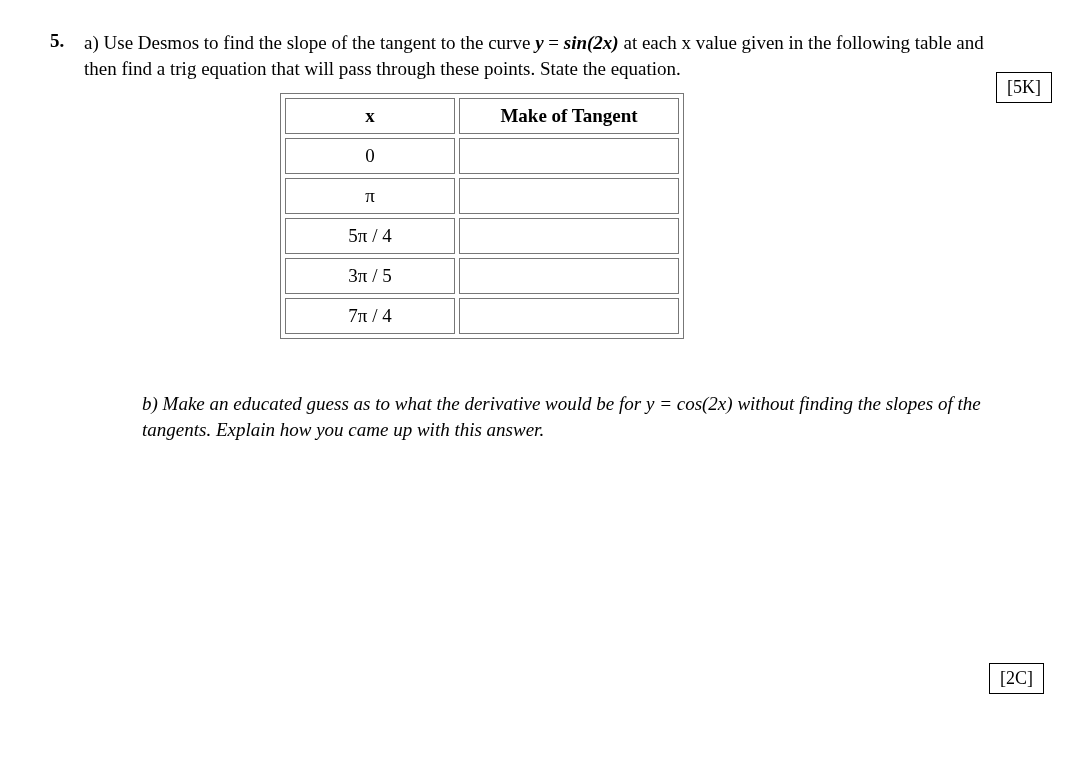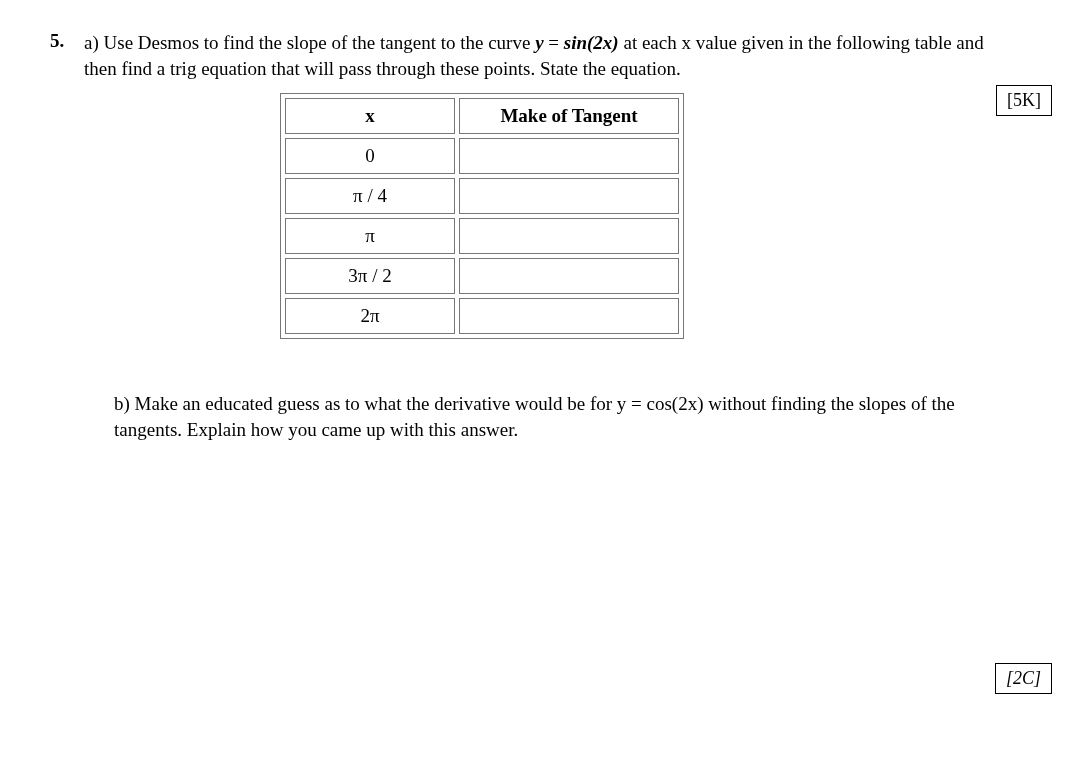--- a/index.html
+++ b/index.html
@@ -36,27 +36,26 @@
       font-style: italic;
     }
     .marks-box {
       border: 1.5px solid #000;
       padding: 4px 10px;
       font-size: 18px;
       position: absolute;
     }
     .marks-box.top {
       right: 40px;
-      top: 85px;
+      top: 72px;
       text-align: center;
     }
     .marks-box.bottom {
-      right: 40px;
+      right: 48px;
       top: 663px;
-      font-style: italic;
     }
     .table-wrap {
       display: flex;
       justify-content: flex-start;
       margin-left: 230px;
       margin-top: 12px;
     }
     table.data-table {
       border-collapse: separate;
       border-spacing: 4px;
@@ -72,23 +71,24 @@
       font-weight: bold;
     }
     table.data-table td.xcol {
       width: 170px;
     }
     table.data-table td.slopecol {
       width: 220px;
     }
     .part-b {
       margin-top: 52px;
-      margin-left: 64px;
+      margin-left: 92px;
       max-width: 900px;
       line-height: 1.35;
+      font-style: italic;
     }
   </style>
 </head>
 <body>
 
 <div class="question-header">
   <div class="q-number">5.</div>
   <div class="q-text">
     <span>a) Use Desmos to find the slope of the tangent to the curve </span><span class="bold-ital">y</span><span> = </span><span class="bold-ital">sin(2x)</span><span>  at each x value given in the following table and then find a trig equation that will pass through these points. State the equation.</span>
   </div>
@@ -101,33 +101,33 @@
     <tbody>
         <tr>
       <th class="xcol">x</th>
       <th class="slopecol">Make of Tangent</th>
     </tr>
     <tr>
       <td class="xcol">0</td>
       <td class="slopecol"></td>
     </tr>
     <tr>
-      <td class="xcol">π / 4</td>
-      <td class="slopecol"></td>
-    </tr>
-    <tr>
       <td class="xcol">π</td>
       <td class="slopecol"></td>
     </tr>
     <tr>
-      <td class="xcol">3π / 2</td>
+      <td class="xcol">5π / 4</td>
       <td class="slopecol"></td>
     </tr>
     <tr>
-      <td class="xcol">2π</td>
+      <td class="xcol">3π / 5</td>
+      <td class="slopecol"></td>
+    </tr>
+    <tr>
+      <td class="xcol">7π / 4</td>
       <td class="slopecol"></td>
     </tr>
   </tbody>
     </table>
 </div>
 
 <div class="part-b">
   <span>b) Make an educated guess as to what the derivative would be for </span><span class="bold-ital">y</span><span> = </span><span class="bold-ital">cos(2x)</span><span> without finding the slopes of the tangents. Explain how you came up with this answer.</span>
 </div>
 

